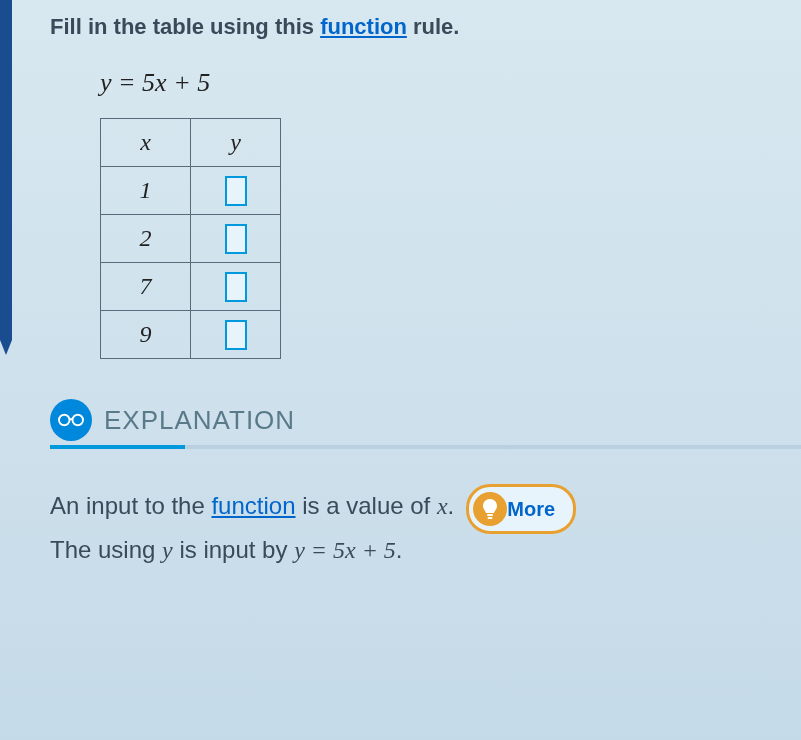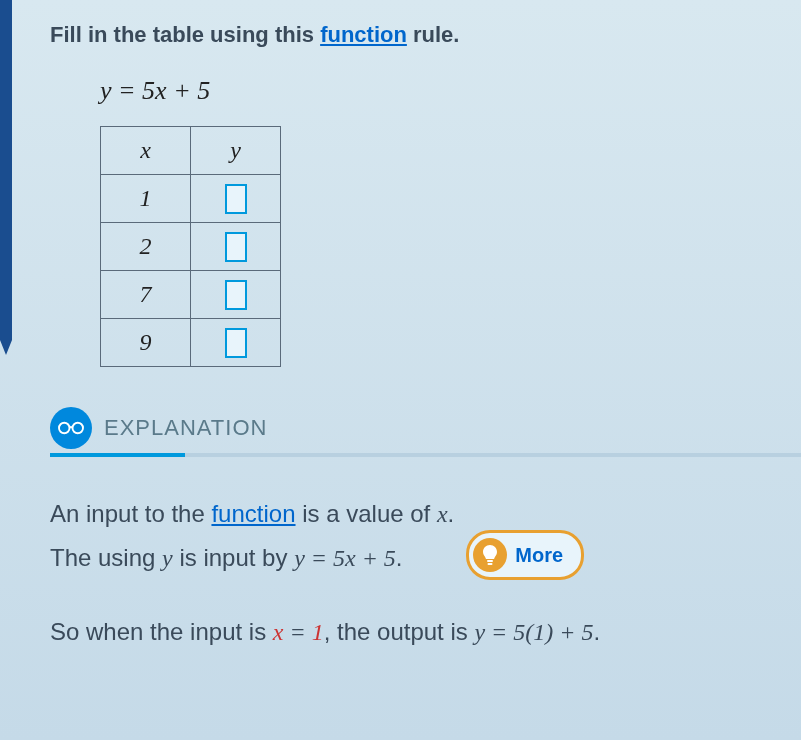--- a/index.html
+++ b/index.html
@@ -29,21 +29,21 @@
       position: absolute;
       bottom: -15px;
       left: 0;
       width: 0;
       height: 0;
       border-left: 6px solid transparent;
       border-right: 6px solid transparent;
       border-top: 15px solid #1a4d8f;
     }
     .content {
-      padding: 22px 40px 20px 50px;
+      padding: 14px 40px 20px 50px;
     }
     .instruction {
       font-size: 22px;
       font-weight: bold;
       color: #3a4a5a;
       margin-bottom: 28px;
     }
     .link-word {
       color: #0066cc;
       text-decoration: underline;
@@ -98,21 +98,21 @@
       border-radius: 50%;
       display: flex;
       align-items: center;
       justify-content: center;
     }
     .glasses-icon svg {
       width: 30px;
       height: 16px;
     }
     .explanation-title {
-      font-size: 22px;
+      font-size: 26px;
       color: #5a7a8a;
       letter-spacing: 1px;
     }
     .divider {
       height: 4px;
       background: linear-gradient(to right, #0099dd 0%, #0099dd 18%, #b8d0e0 18%, #b8d0e0 100%);
       margin-bottom: 35px;
       margin-left: 0;
       margin-right: -40px;
     }
@@ -124,21 +124,20 @@
     .math-inline {
       font-family: "Times New Roman", serif;
       font-style: italic;
     }
     .red-x {
       color: #cc3333;
     }
     .more-button {
       display: inline-flex;
       align-items: center;
-      gap: 8px;
       border: 3px solid #e8a030;
       border-radius: 24px;
       padding: 4px 18px 4px 4px;
       background: #e8f4fb;
       cursor: pointer;
       vertical-align: middle;
       margin-left: 12px;
     }
     .bulb-circle {
       width: 34px;
@@ -149,21 +148,21 @@
       align-items: center;
       justify-content: center;
     }
     .more-label {
       color: #0066cc;
       font-size: 20px;
       font-weight: bold;
     }
     .row-wrap {
       display: flex;
-      align-items: flex-end;
+      align-items: flex-start;
       flex-wrap: wrap;
     }
     .para {
       margin-bottom: 30px;
     }
   </style>
 </head>
 <body>
 
 <div class="left-ribbon"></div>
@@ -227,18 +226,15 @@
               <path d="M9 1 C5 1 2 4 2 8 C2 11 4 12 5 15 L13 15 C14 12 16 11 16 8 C16 4 13 1 9 1 Z" fill="#fff"></path>
               <rect x="6" y="16" width="6" height="2" fill="#fff" rx="1"></rect>
               <rect x="6.5" y="19" width="5" height="2" fill="#fff" rx="1"></rect>
             </svg>
           </span>
           <span class="more-label">More</span>
         </span>
       </div>
     </div>
 
-    <div>
-      <span>So when the input is </span><span class="math-inline red-x">x</span><span class="math-inline"> = </span><span class="math-inline red-x">1</span><span>, the output is </span><span class="math-inline">y = 5(1) + 5</span><span>.</span>
-    </div>
   </div>
 
 </div>
 
 </body></html>

